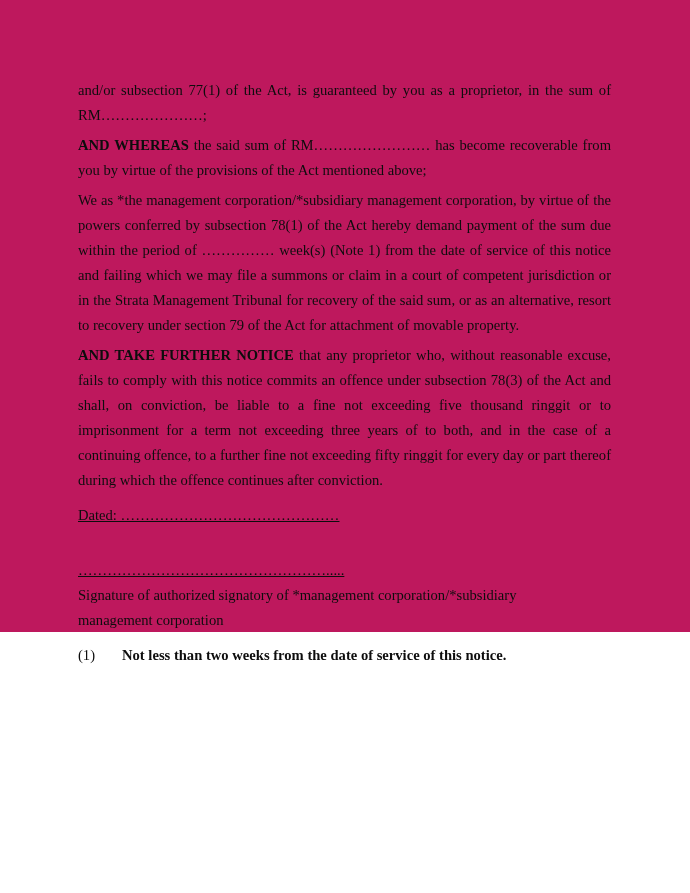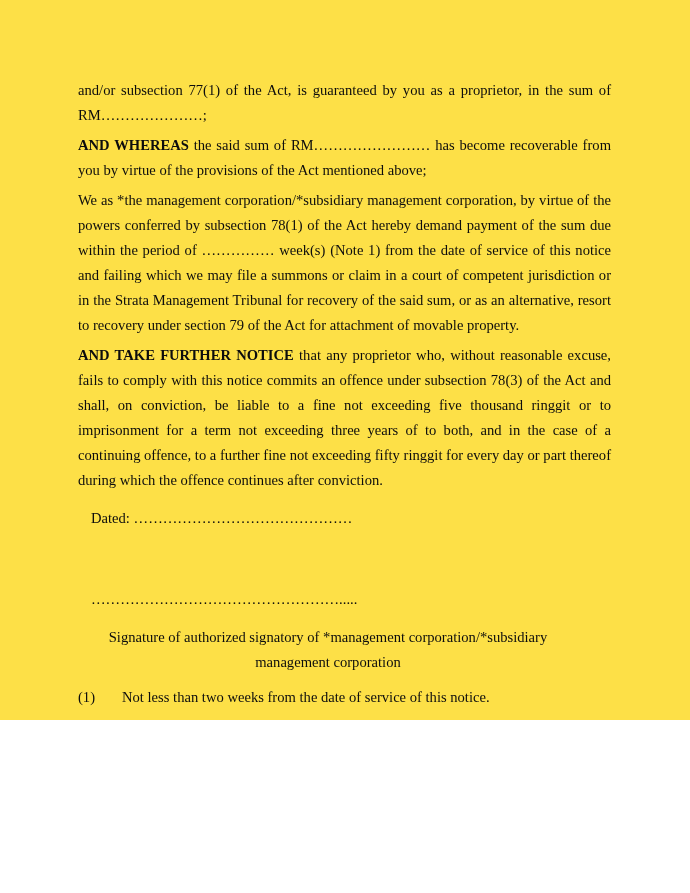--- a/index.html
+++ b/index.html
@@ -11,22 +11,22 @@
   body {
     width: 690px;
     height: 893px;
     font-family: "Liberation Serif", "DejaVu Serif", serif;
     color: #000000;
     overflow: hidden;
   }
   #page {
     position: relative;
     width: 690px;
-    height: 720px;
-    background: #fde047;
+    height: 632px;
+    background: #be185d;
   }
   #content {
     position: absolute;
     left: 78px;
     top: 78px;
     width: 533px;
   }
   .para {
     font-size: 14.6px;
     line-height: 25px;
@@ -35,48 +35,50 @@
     margin: 0 0 5px 0;
     color: #0d0d0d;
   }
   .bold {
     font-weight: bold;
   }
 
   .line-block {
     font-size: 14.6px;
     line-height: 25px;
-    margin: 13px;
+    margin: 0;
     color: #0d0d0d;
     white-space: pre-wrap;
+    text-decoration: underline;
   }
   .spacer-line {
     height: 30px;
   }
   .sig-para {
     font-size: 14.6px;
     line-height: 25px;
-    text-align: center;
+    text-align: left;
     margin: 0;
     color: #0d0d0d;
     width: 500px;
   }
   .note-row {
     font-size: 14.6px;
     line-height: 25px;
     margin: 0;
     color: #0d0d0d;
     display: flex;
   }
   .note-num {
     width: 44px;
     flex: 0 0 44px;
   }
   .note-text {
     flex: 1 1 auto;
+    font-weight: bold;
   }
   .blk { margin-bottom: 5px; }
   .blk-lg { margin-bottom: 10px; }
 </style>
 </head>
 <body>
 
 <div id="page">
   <div id="content">
 

